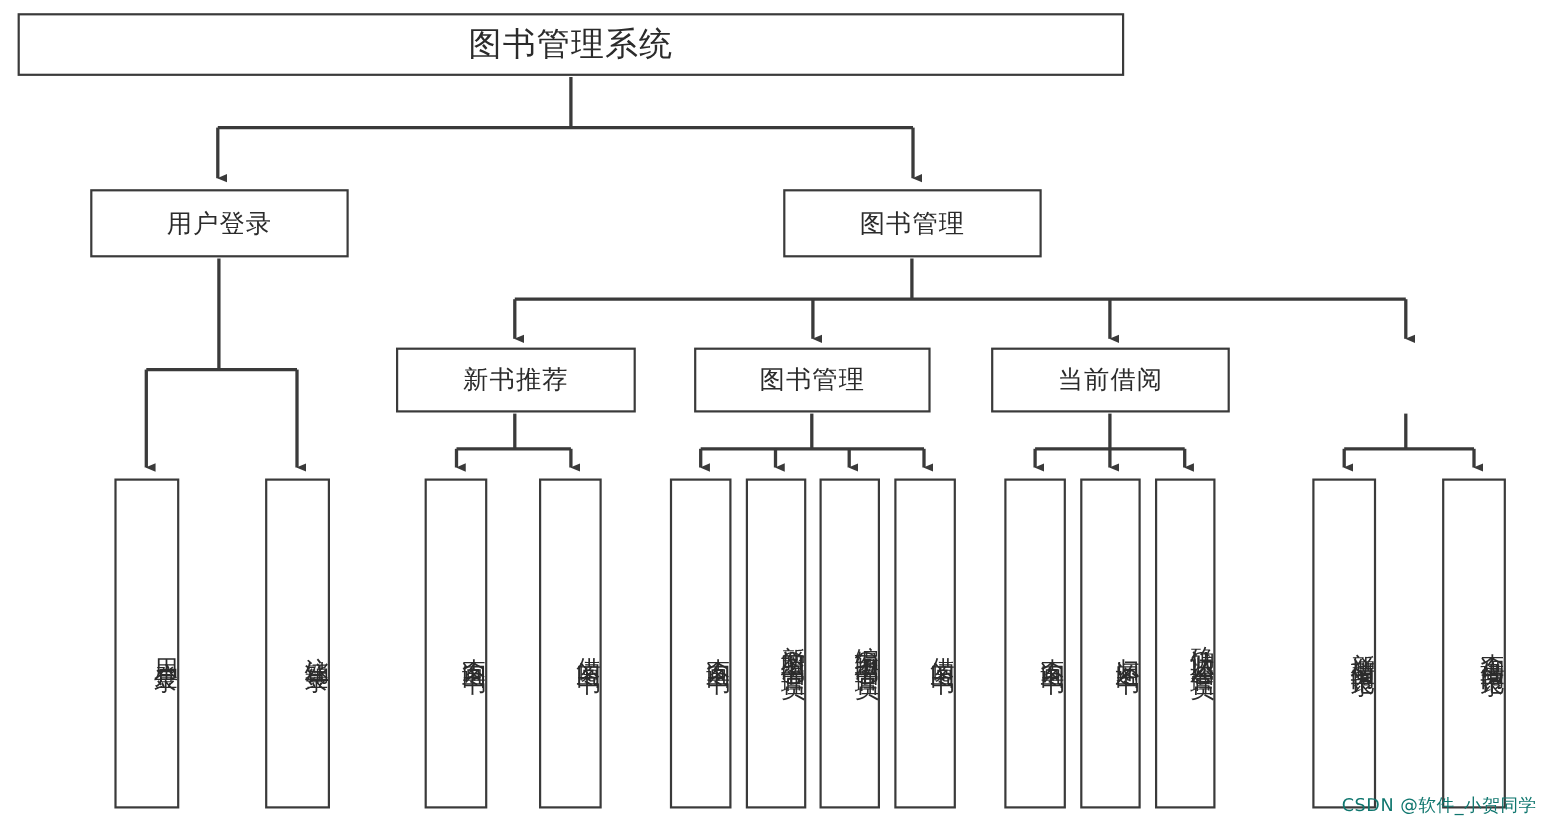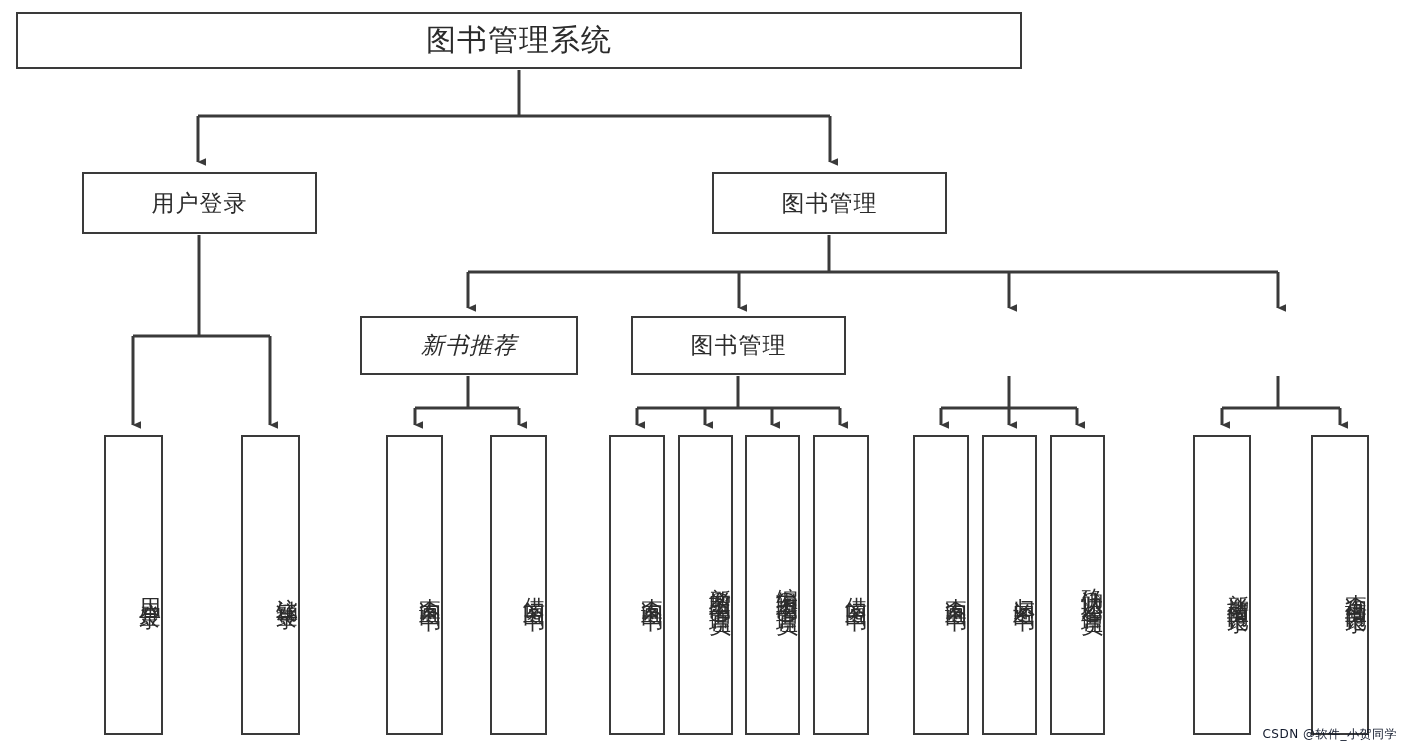--- a/index.html
+++ b/index.html
@@ -53,22 +53,22 @@
     white-space: nowrap;
     line-height: 1;
   }
   #root-node {
     font-size: 30px;
   }
   #watermark {
     position: absolute;
     right: 8px;
     bottom: 4px;
-    font-size: 12px;
-    color: #0f172a;
+    font-size: 16px;
+    color: #0f766e;
     letter-spacing: 0.5px;
     pointer-events: none;
     white-space: nowrap;
   }
 </style>
 </head>
 <body>
 
 <div id="canvas">
 
@@ -126,25 +126,28 @@
     <span>图书管理系统</span>
   </div>
 
   <div class="node horiz" style="left:82px; top:172px; width:235px; height:62px;">
     <span>用户登录</span>
   </div>
   <div class="node horiz" style="left:712px; top:172px; width:235px; height:62px;">
     <span>图书管理</span>
   </div>
 
-  <div class="node horiz" style="left:360px; top:316px; width:218px; height:59px;font-style:italic;">
+  <div class="node horiz" style="left:360px; top:316px; width:218px; height:59px;">
     <span>新书推荐</span>
   </div>
   <div class="node horiz" style="left:631px; top:316px; width:215px; height:59px;">
     <span>图书管理</span>
+  </div>
+  <div class="node horiz" style="left:901px; top:316px; width:217px; height:59px;">
+    <span>当前借阅</span>
   </div>
 
   <div class="node vert" style="left:104px; top:435px; width:59px; height:300px;">
     <span class="vtext">用户登录</span>
   </div>
   <div class="node vert" style="left:241px; top:435px; width:59px; height:300px;">
     <span class="vtext">注销登录</span>
   </div>
 
   <div class="node vert" style="left:386px; top:435px; width:57px; height:300px;">

